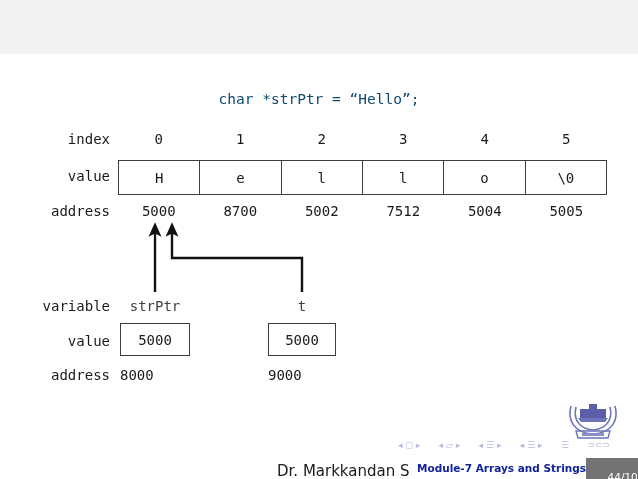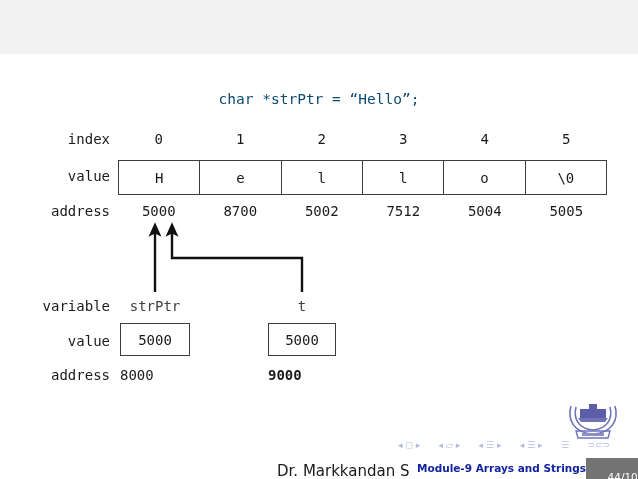--- a/index.html
+++ b/index.html
@@ -282,21 +282,21 @@
   <div class="row-label" style="top:298px;">variable</div>
   <div class="row-label" style="top:333px;">value</div>
   <div class="row-label" style="top:367px;">address</div>
 
   <div class="var-name" style="left:120px; top:298px; width:70px;">strPtr</div>
   <div class="var-box" style="left:120px; top:323px; width:70px;">5000</div>
   <div class="var-addr" style="left:120px; top:367px; width:70px;">8000</div>
 
   <div class="var-name" style="left:268px; top:298px; width:68px;">t</div>
   <div class="var-box" style="left:268px; top:323px; width:68px;">5000</div>
-  <div class="var-addr" style="left:268px; top:367px; width:68px;font-weight:bold;">9000</div>
+  <div class="var-addr" style="left:268px; top:367px; width:68px;">9000</div>
 
   <svg id="logo" viewBox="0 0 62 44">
     <g fill="none" stroke="#6f73b8" stroke-width="1.6">
       <path d="M9,8 C5,22 12,35 31,36 C50,35 57,22 53,8"></path>
       <path d="M14,9 C11,21 17,31 31,32 C45,31 51,21 48,9"></path>
     </g>
     <rect x="18" y="11" width="26" height="9" fill="#5b5fa8"></rect>
     <rect x="27" y="6" width="8" height="5" fill="#5b5fa8"></rect>
     <path d="M16,20 L46,20 L43,24 L19,24 Z" fill="#6f73b8"></path>
     <path d="M14,33 L48,33 L46,40 L16,40 Z" fill="none" stroke="#6f73b8" stroke-width="1.4"></path>
@@ -307,16 +307,16 @@
     <span class="navgrp">◂ ◻ ▸</span>
     <span class="navgrp">◂ ▱ ▸</span>
     <span class="navgrp">◂ ☰ ▸</span>
     <span class="navgrp">◂ ☰ ▸</span>
     <span class="navgrp">☰</span>
     <span class="navgrp">⊃⊂⊃</span>
   </div>
 
   <div id="footer-bar"></div>
   <div id="footer-author">Dr. Markkandan S</div>
-  <div id="footer-section">Module-9  Arrays and Strings</div>
+  <div id="footer-section">Module-7  Arrays and Strings</div>
   <div id="footer-pagebadge">44/103</div>
 
 </div>
 
 </body></html>

